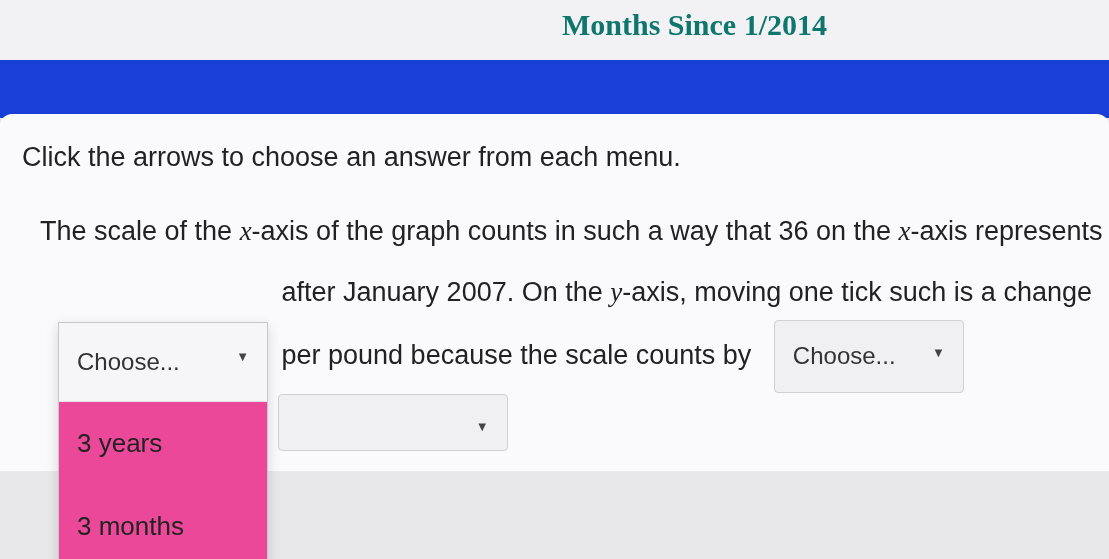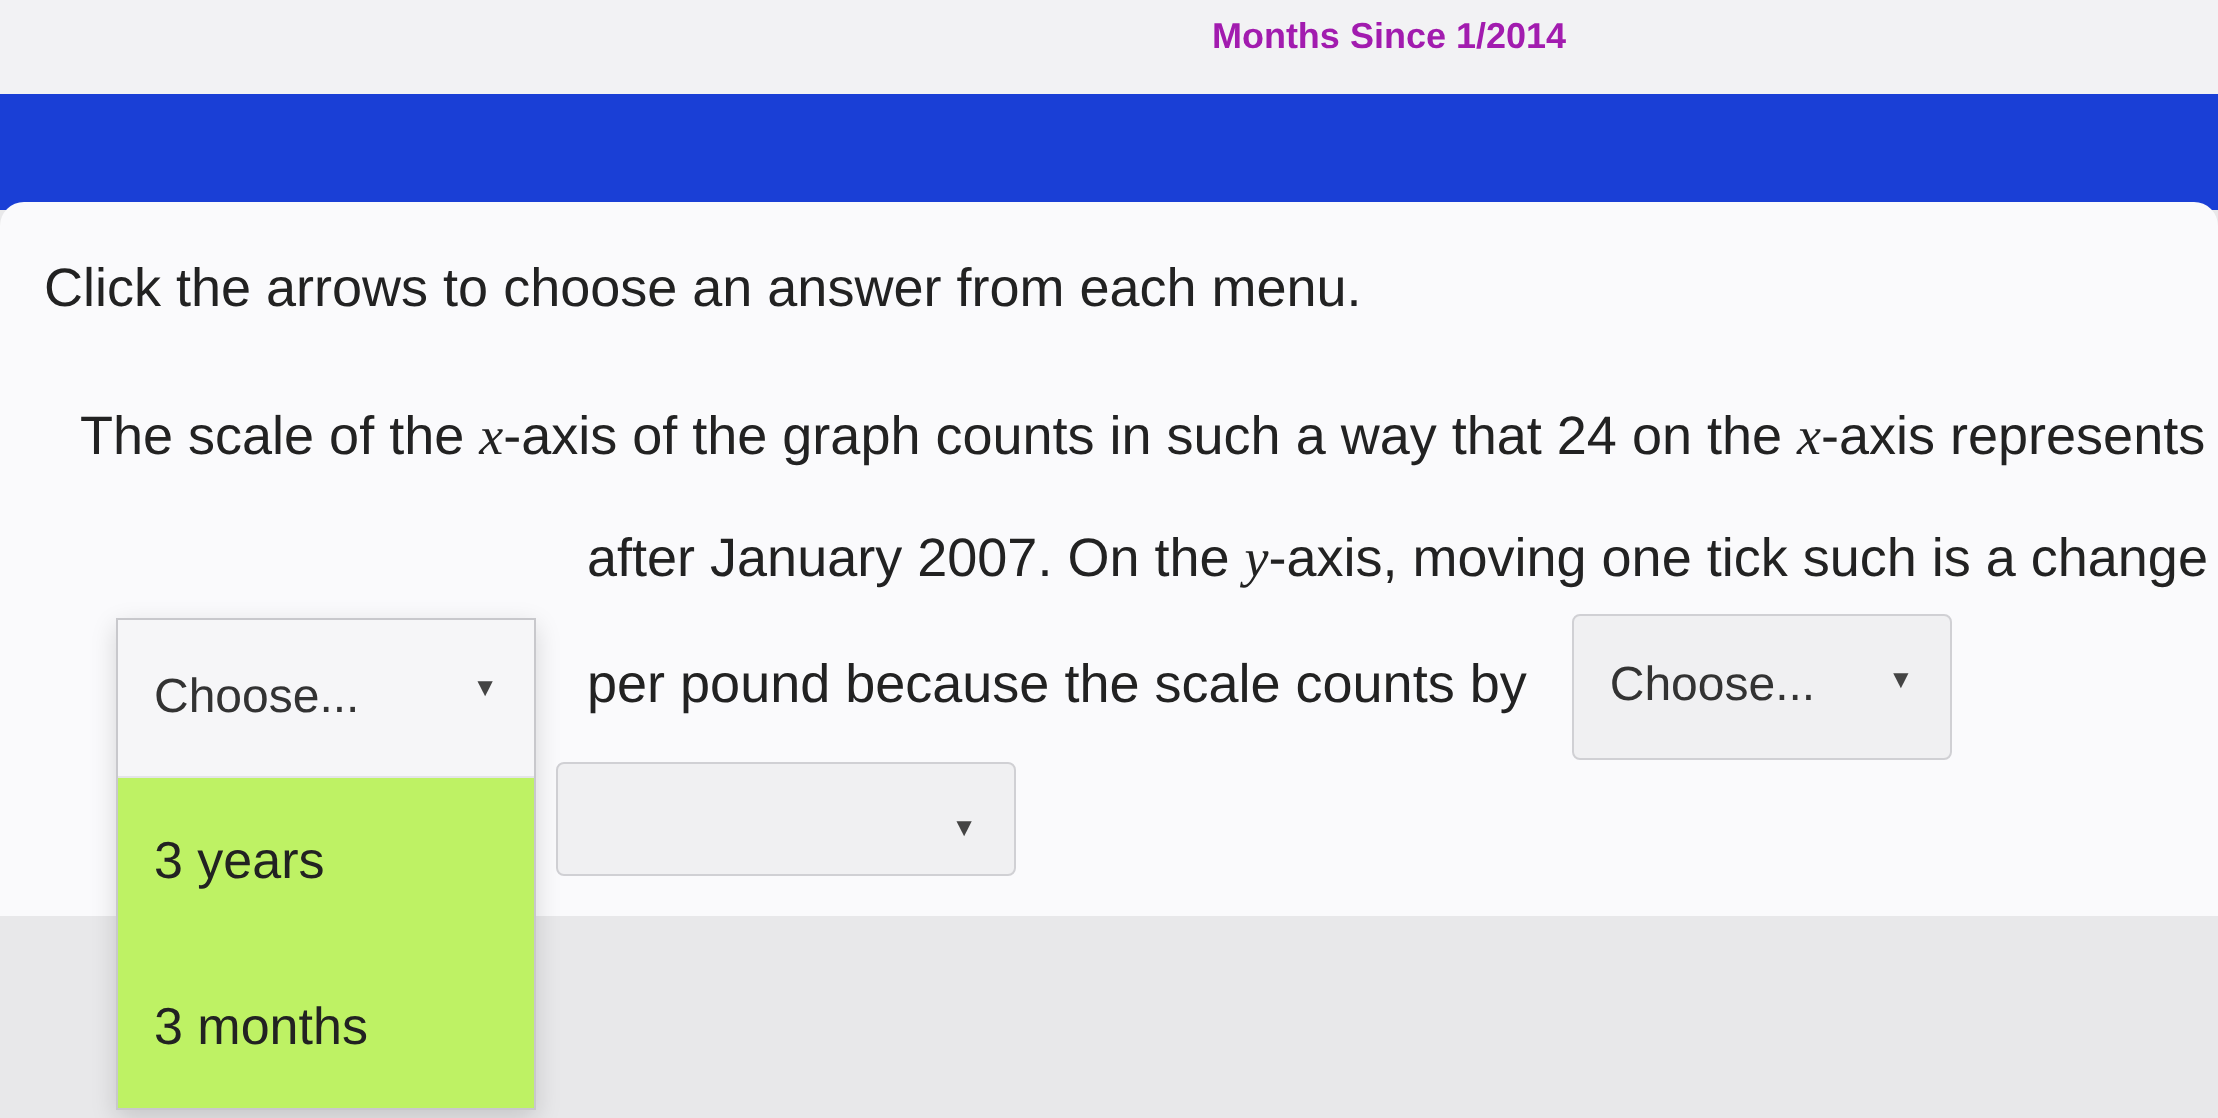--- a/index.html
+++ b/index.html
@@ -10,25 +10,26 @@
       height: 559px;
       overflow: hidden;
       color: #222;
     }
     .top-area {
       background: #f2f2f4;
       padding: 8px 0 18px 0;
       text-align: center;
     }
     .axis-label {
-      font-size: 18px;
+      font-size: 30px;
       font-weight: 600;
-      color: #a21caf;
+      color: #0f766e;
       display: inline-block;
       margin-left: 280px;
+      font-family: Liberation Serif, serif;
     }
     .blue-bar {
       background: #1a3fd6;
       height: 58px;
       width: 100%;
     }
     .question-card {
       background: #fafafc;
       border-radius: 12px 12px 0 0;
       margin: 0 0 0 0;
@@ -100,49 +101,49 @@
       right: 18px;
       top: 20px;
       font-size: 13px;
       color: #444;
     }
     .dropdown-open .dd-option {
       padding: 14px 18px;
       font-size: 26px;
       color: #222;
       cursor: pointer;
-      background: #bef264;
+      background: #ec4899;
     }
     
     .line-wrap {
       position: relative;
     }
     .flow {
       display: block;
     }
     .row1 { margin-bottom: 4px; }
     .indent-for-dd { display:inline-block; width:230px; }
-    .after-dd { margin-left: 16px; }
+    .after-dd { margin-left: 4px; }
   </style>
 </head>
 <body>
 
 <div class="top-area">
   <span class="axis-label">Months Since 1/2014</span>
 </div>
 
 <div class="blue-bar"></div>
 
 <div class="question-card">
   <div class="instruction">Click the arrows to choose an answer from each menu.</div>
 
   <div class="body-text">
 
     <div class="flow row1">
-      <span>The scale of the </span><span class="math-var">x</span><span>-axis of the graph counts in such a way that </span><span>24</span><span> on the </span><span class="math-var">x</span><span>-axis represents</span>
+      <span>The scale of the </span><span class="math-var">x</span><span>-axis of the graph counts in such a way that </span><span>36</span><span> on the </span><span class="math-var">x</span><span>-axis represents</span>
     </div>
 
     <div class="line-wrap">
 
       <div class="dropdown-open">
         <div class="dd-header">
           <span>Choose...</span>
           <span class="caret">▼</span>
         </div>
         <div class="dd-option">3 years</div>

